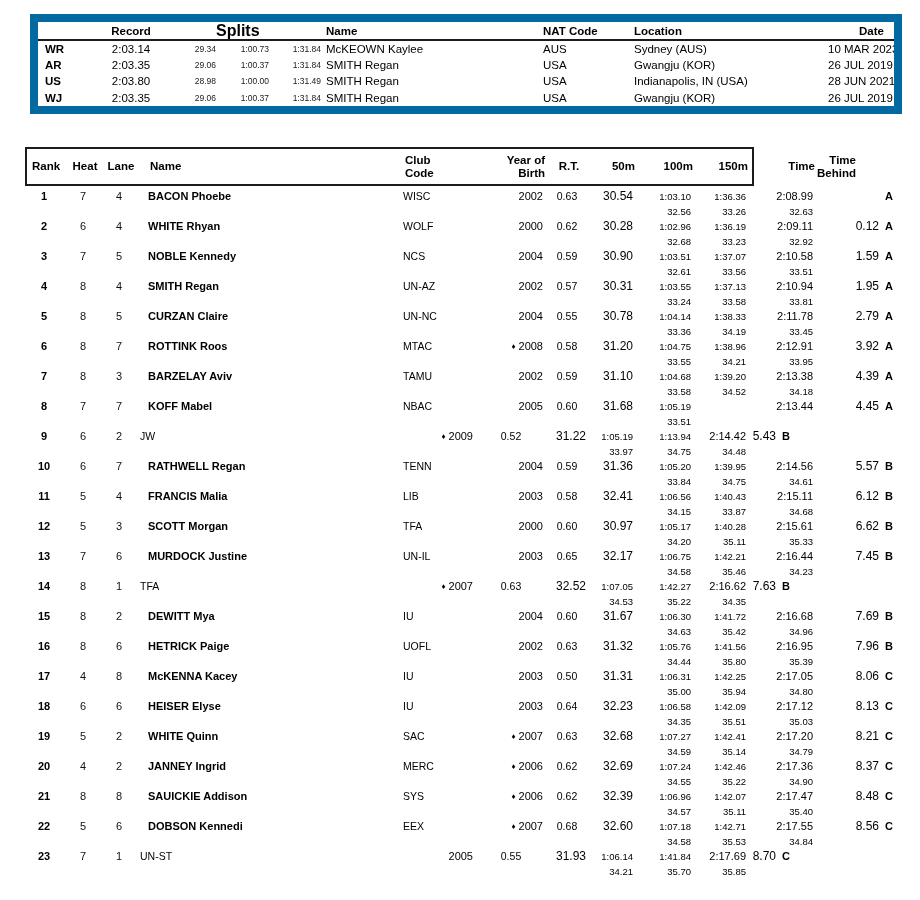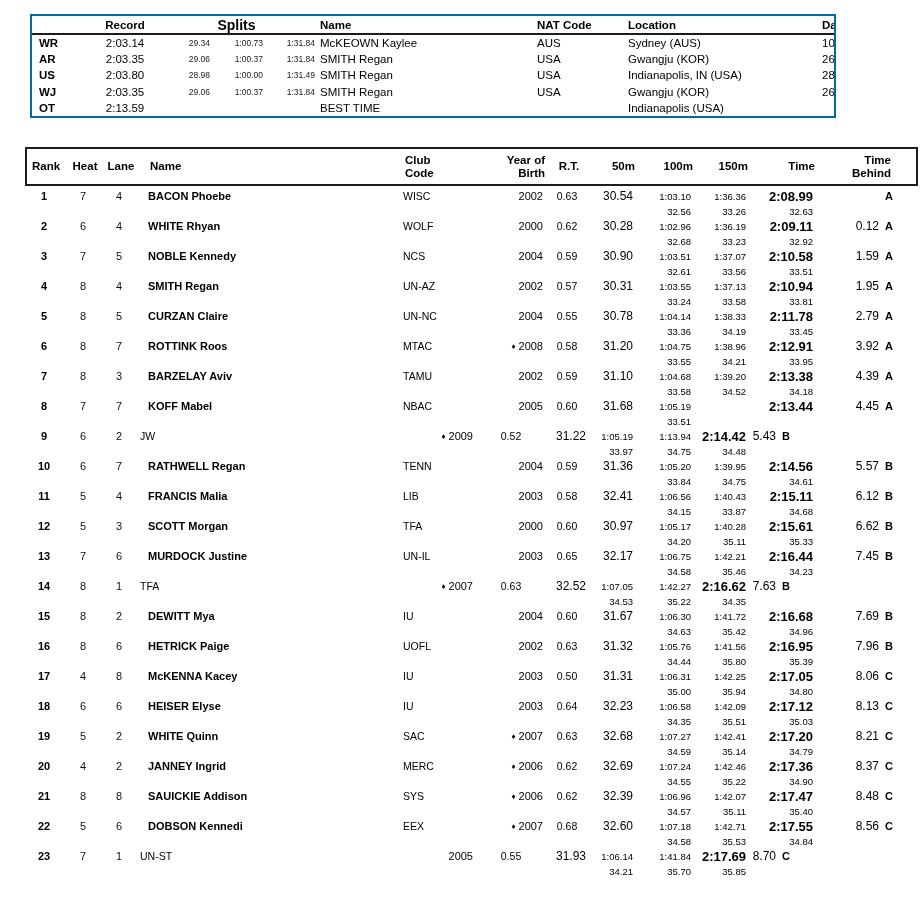--- a/index.html
+++ b/index.html
@@ -5,41 +5,41 @@
   * { margin:0; padding:0; box-sizing:border-box; }
   html,body { background:#ffffff; }
   body {
     width:920px; height:900px; position:relative;
     font-family:"Liberation Sans", sans-serif; color:#000;
     overflow:hidden;
   }
 
   
   .records-table {
-    position:absolute; left:30px; top:14px; width:806px;
-    border:2px solid #0369a1;
+    position:absolute; left:30px; top:14px; width:872px;
+    border:8px solid #0369a1;
   }
   .rec-grid {
     display:grid;
     grid-template-columns:68px 50px 60px 53px 52px 217px 91px 199px 1fr;
     align-items:center;
   }
   .rec-header { height:19px; border-bottom:2px solid #1c1c1c; font-weight:bold; font-size:11.5px; }
   .rec-row { height:16.2px; font-size:11.5px; }
   .rc { overflow:hidden; white-space:nowrap; }
   .rc.code { padding-left:7px; font-weight:bold; }
   .rc.rec { text-align:center; }
   .rc.sp { text-align:right; font-size:8.5px; color:#1a1a1a; }
-  .rc.sphdr { text-align:center; font-size:14px; }
+  .rc.sphdr { text-align:left; font-size:16px; }
   .rc.nm, .rc.nat, .rc.loc { padding-left:5px; }
   .rc.date { text-align:right; padding-right:10px; }
 
   
   .results-header {
-    position:absolute; left:25px; top:147px; width:893px; height:39px;
+    position:absolute; left:25px; top:147px; width:729px; height:39px;
     border:2px solid #1c1c1c;
     display:grid;
     grid-template-columns:38px 40px 32px 263px 78px 70px 42px 47px 58px 55px 67px 1fr;
     align-items:center;
     font-weight:bold; font-size:11.5px;
   }
   .hc { line-height:13px; white-space:nowrap; }
   .hc.center { text-align:center; }
   .hc.name { padding-left:13px; }
   .hc.club { padding-left:5px; }
@@ -58,21 +58,21 @@
   .cell.rank { font-weight:bold; text-align:center; }
   .cell.heat, .cell.lane { text-align:center; color:#111; }
   .cell.name { font-weight:bold; padding-left:13px; }
   .cell.club { padding-left:5px; font-size:10.5px; }
   .cell.yob { text-align:right; padding-right:3px; }
   .cell.rt { text-align:center; font-size:10.5px; }
   .cell.m50 { text-align:right; padding-right:2px; font-size:12px; }
   .cell.num2 { text-align:right; padding-right:2px; }
   .cell.num2 .l1, .cell.num2 .l2 { font-size:9.5px; line-height:15px; }
   .cell.timec { text-align:right; padding-right:2px; }
-  .cell.timec .l1 { font-weight:bold; font-size:13px; line-height:15px; }
+  .cell.timec .l1 { font-weight:normal; font-size:11px; line-height:15px; }
   .cell.timec .l2 { font-size:9.5px; line-height:15px; }
   .cell.behind { text-align:right; padding-right:25px; }
   .bnum { font-size:12px; }
   .bletter { font-weight:bold; font-size:11px; margin-left:6px; }
   .diamond { font-size:8px; margin-right:3px; vertical-align:1px; }
 </style>
 </head>
 <body>
 
 <div class="records-table">
@@ -125,31 +125,20 @@
         <div class="rc code">WJ</div>
         <div class="rc rec">2:03.35</div>
         <div class="rc sp">29.06</div>
         <div class="rc sp">1:00.37</div>
         <div class="rc sp">1:31.84</div>
         <div class="rc nm">SMITH Regan</div>
         <div class="rc nat">USA</div>
         <div class="rc loc">Gwangju (KOR)</div>
         <div class="rc date">26 JUL 2019</div>
       </div>
-      <div class="rec-grid rec-row">
-        <div class="rc code">OT</div>
-        <div class="rc rec">2:13.59</div>
-        <div class="rc sp"></div>
-        <div class="rc sp"></div>
-        <div class="rc sp"></div>
-        <div class="rc nm">BEST TIME</div>
-        <div class="rc nat"></div>
-        <div class="rc loc">Indianapolis (USA)</div>
-        <div class="rc date"></div>
-      </div>
     </div>
 </div>
 
 <div class="results-header">
   <div class="hc center">Rank</div>
   <div class="hc center">Heat</div>
   <div class="hc center">Lane</div>
   <div class="hc name">Name</div>
   <div class="hc club">
     <div>Club</div>

